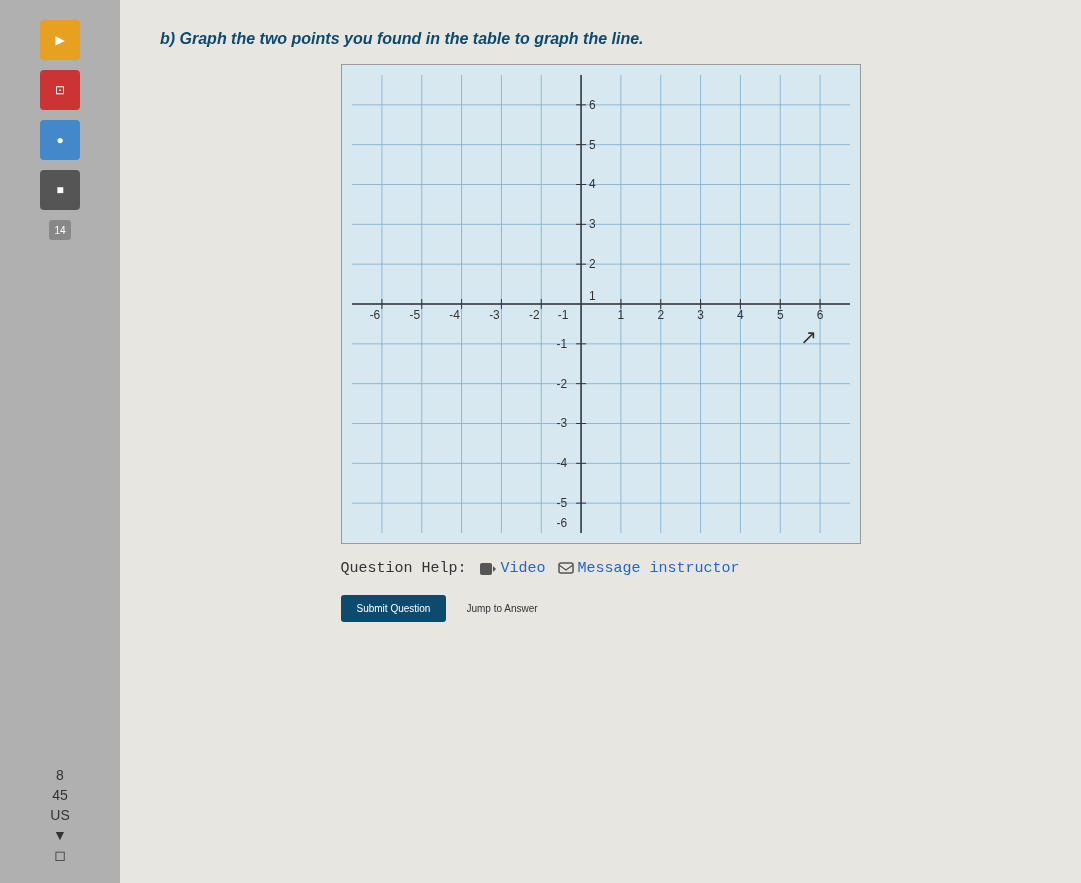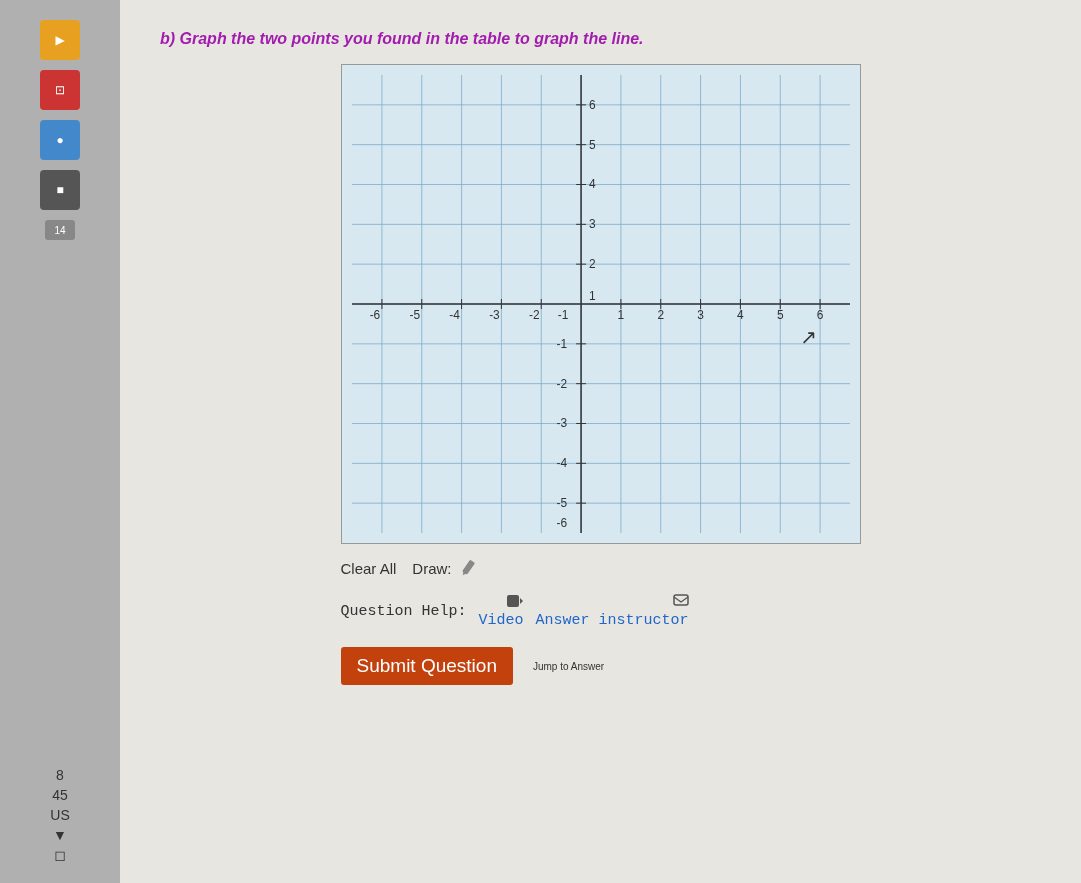--- a/index.html
+++ b/index.html
@@ -45,37 +45,37 @@
       align-items: center;
       justify-content: center;
       font-size: 12px;
       color: white;
     }
 
     .sidebar-icon.orange { background: #e8a020; }
     .sidebar-icon.red { background: #cc3333; }
     .sidebar-icon.blue { background: #4488cc; }
     .sidebar-icon.dark { background: #555; }
-    .sidebar-icon.num { background: #888; width: 30px; height: 20px; border-radius: 3px; font-size: 10px; color: #fff; }
+    .sidebar-icon.num { background: #888; width: 22px; height: 20px; border-radius: 3px; font-size: 10px; color: #fff; }
 
     .sidebar-bottom {
       position: absolute;
       bottom: 20px;
       display: flex;
       flex-direction: column;
       align-items: center;
       gap: 4px;
       font-size: 14px;
       color: #333;
     }
 
     .question-label {
       font-size: 16px;
       font-weight: bold;
-      color: #a21caf;
+      color: #0c4a6e;
       margin-bottom: 16px;
       font-style: italic;
     }
 
     .graph-area {
       position: relative;
       margin: 0 auto;
       width: 520px;
     }
 
@@ -134,38 +134,37 @@
       gap: 12px;
       font-size: 15px;
       color: #333;
       font-family: Liberation Mono, monospace;
     }
 
     .help-link {
       color: #2266cc;
       text-decoration: none;
       display: flex;
-      align-items: flex-end;
+      align-items: center;
       gap: 4px;
-      flex-direction: column;
     }
 
     .submit-row {
       margin-top: 18px;
       display: flex;
       align-items: center;
       gap: 20px;
     }
 
     .submit-btn {
-      background: #c2410c;
+      background: #0c4a6e;
       color: white;
       border: none;
       padding: 8px 16px;
-      font-size: 19px;
+      font-size: 10px;
       border-radius: 3px;
       cursor: pointer;
     }
 
     .jump-link {
       font-size: 10px;
       color: #333;
       cursor: pointer;
     }
 
@@ -294,47 +293,36 @@
         <text class="axis-label" x="320" y="255" text-anchor="middle">2</text>
         <text class="axis-label" x="360" y="255" text-anchor="middle">3</text>
         <text class="axis-label" x="400" y="255" text-anchor="middle">4</text>
         <text class="axis-label" x="440" y="255" text-anchor="middle">5</text>
         <text class="axis-label" x="480" y="255" text-anchor="middle">6</text>
 
         <text x="460" y="280" font-size="20" fill="#333">↗</text>
       </svg>
     </div>
 
-    <div class="controls-row">
-      <button class="clear-all-btn">Clear All</button>
-      <span class="draw-label">
-        <span>Draw:</span>
-
-        <svg class="pencil-icon" viewBox="0 0 20 20">
-          <rect x="7" y="2" width="6" height="14" rx="1" fill="#888" transform="rotate(35 10 10)"></rect>
-          <polygon points="8,15 12,15 10,19" fill="#888" transform="rotate(35 10 10)"></polygon>
-        </svg>
-      </span>
-    </div>
 
     <div class="question-help-row">
       <span>Question Help:</span>
       <a href="#" class="help-link">
         <svg width="18" height="14" viewBox="0 0 18 14">
           <rect x="1" y="1" width="12" height="12" rx="2" fill="#555"></rect>
           <polygon points="14,4 17,7 14,10" fill="#555"></polygon>
         </svg>
         <span>Video</span>
       </a>
       <a href="#" class="help-link">
         <svg width="16" height="14" viewBox="0 0 16 14">
           <rect x="1" y="1" width="14" height="10" rx="2" fill="none" stroke="#555" stroke-width="1.5"></rect>
           <polyline points="1,3 8,8 15,3" fill="none" stroke="#555" stroke-width="1.2"></polyline>
         </svg>
-        <span>Answer instructor</span>
+        <span>Message instructor</span>
       </a>
     </div>
 
     <div class="submit-row">
       <button class="submit-btn">Submit Question</button>
       <span class="jump-link">Jump to Answer</span>
     </div>
 
   </div>
 </div>

